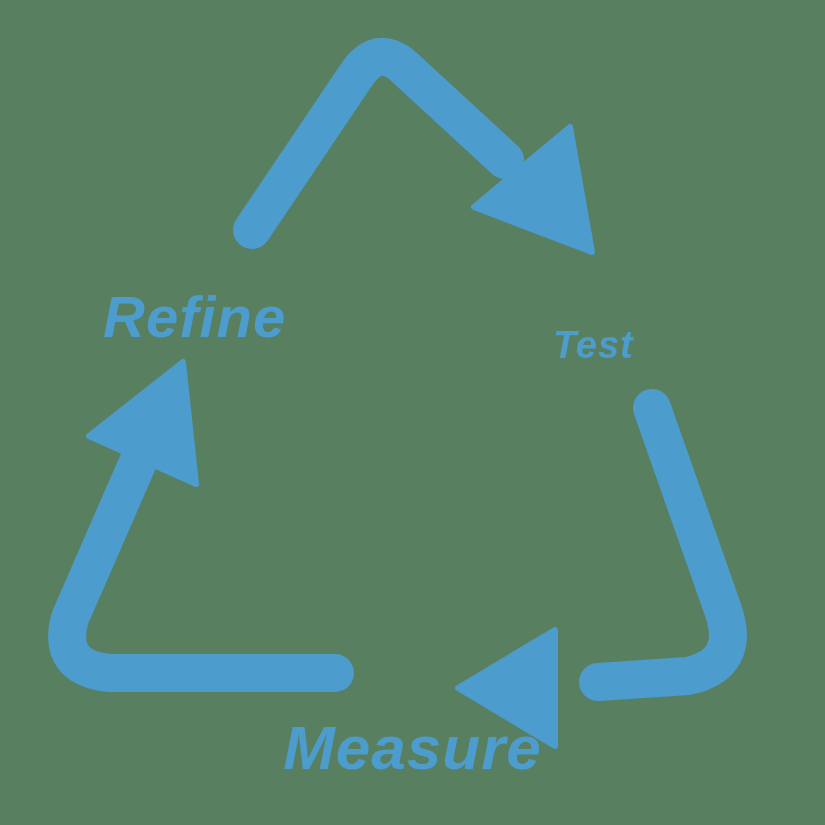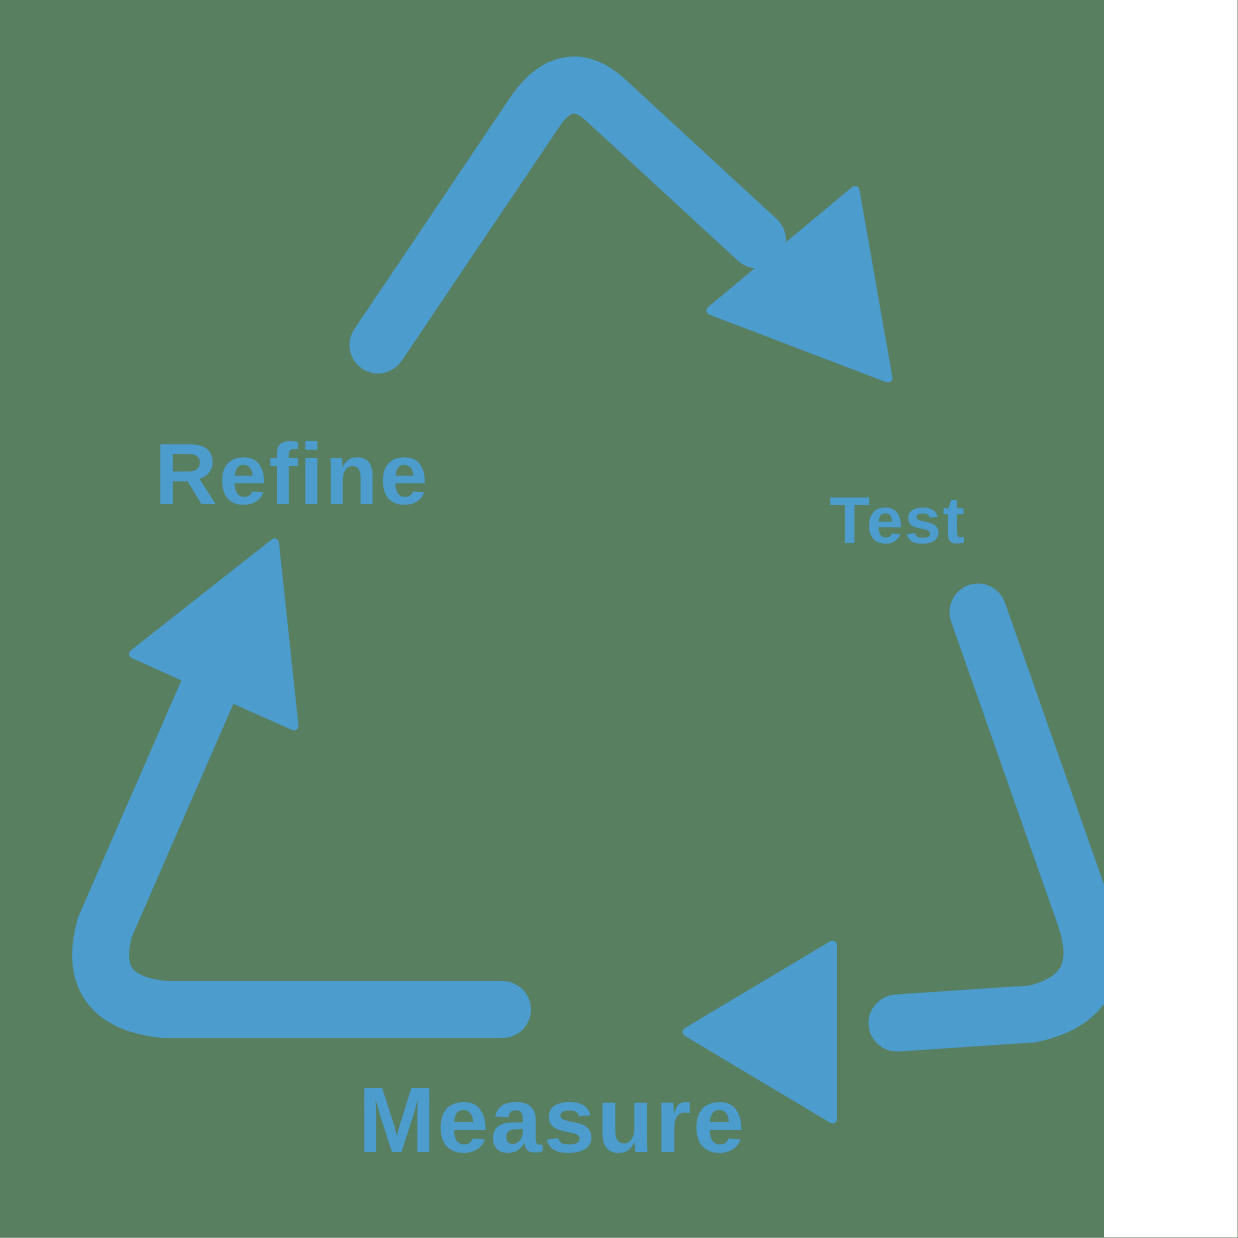--- a/index.html
+++ b/index.html
@@ -6,23 +6,24 @@
     --bg: #587F60;
     --accent: #4D9CCE;
   }
   * { margin: 0; padding: 0; box-sizing: border-box; }
   html, body {
     width: 825px; height: 825px;
     font-family: "Liberation Sans", sans-serif;
   }
   .stage {
     position: relative;
-    width: 736px; height: 825px;
+    width: 825px; height: 825px;
     background: var(--bg);
     overflow: hidden;
+    font-style: italic;
   }
   .cycle-svg {
     position: absolute;
     inset: 0;
   }
   .arrow-shaft {
     fill: none;
     stroke: var(--accent);
     stroke-width: 38;
     stroke-linecap: round;
@@ -37,21 +38,21 @@
   .step-label {
     position: absolute;
     color: var(--accent);
     font-weight: 800;
     letter-spacing: 1px;
     line-height: 1;
     white-space: nowrap;
     user-select: none;
   }
   .label-refine  { left: 103px; top: 288px; font-size: 58px; }
-  .label-test    { left: 553px; top: 326px; font-size: 44px; }
+  .label-test    { left: 553px; top: 326px; font-size: 38px; }
   .label-measure { left: 50%; top: 717px; transform: translateX(-50%); font-size: 62px; }
 </style>
 </head>
 <body>
 
 <div class="stage">
 
   <svg class="cycle-svg" viewBox="0 0 825 825" width="825" height="825">
 
     <g>

